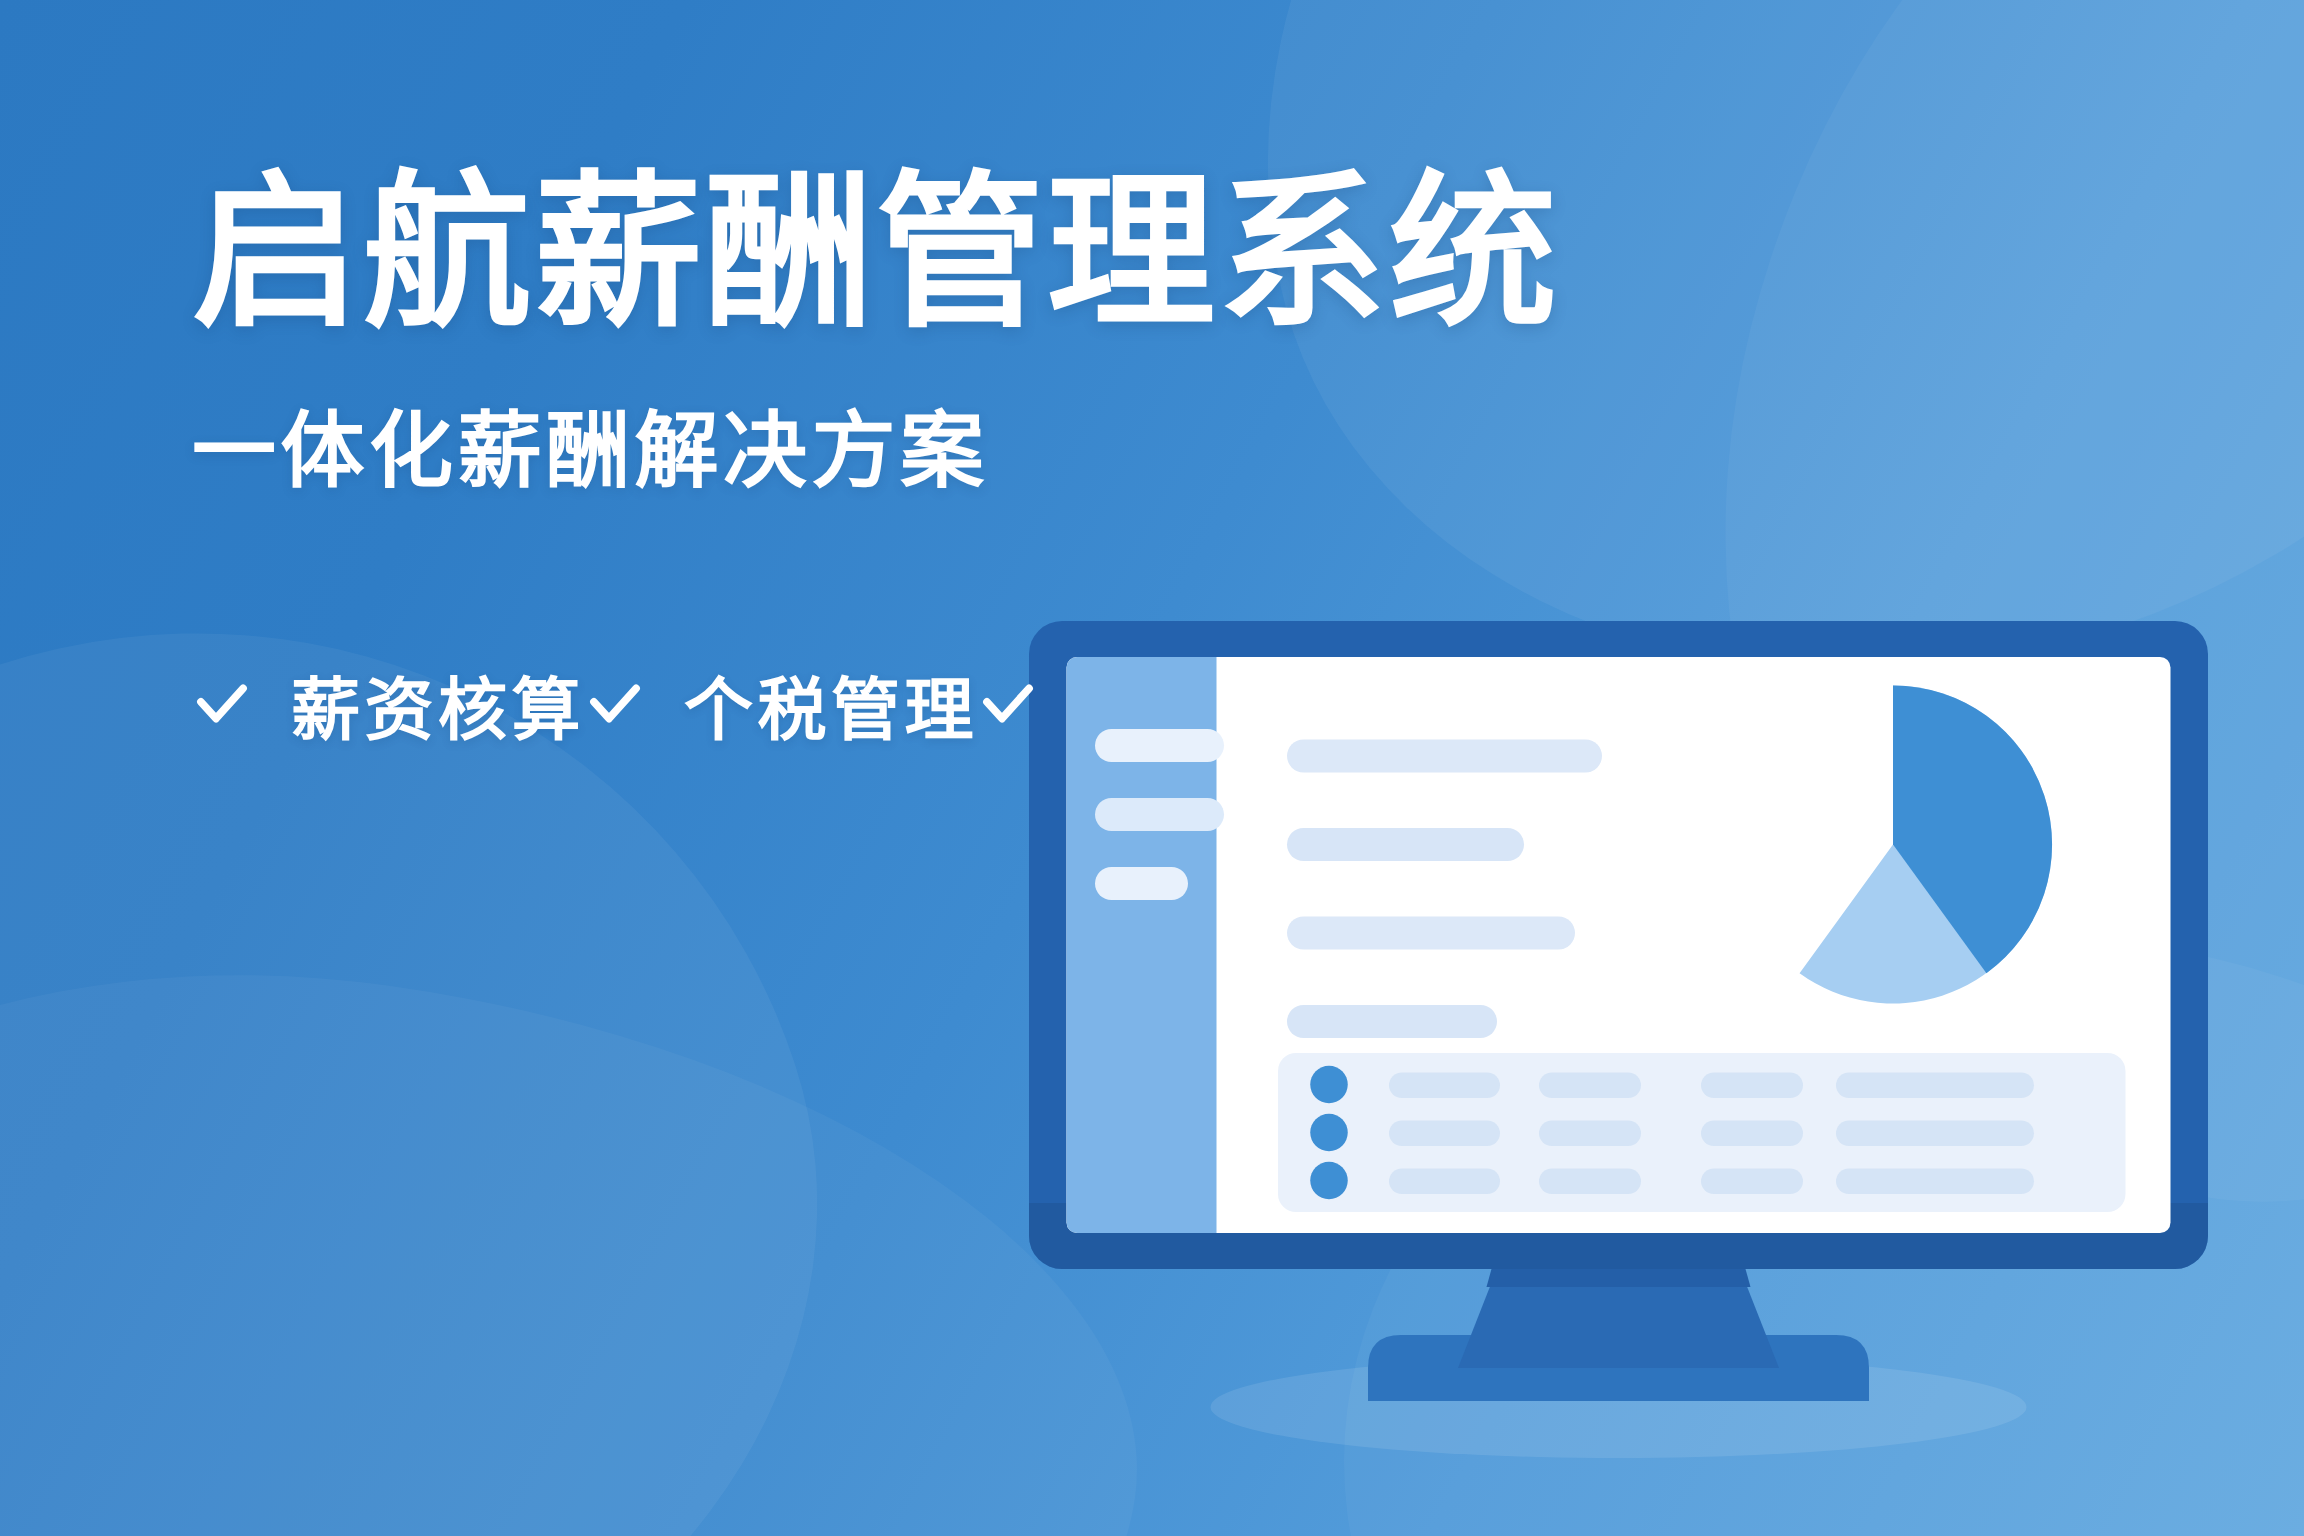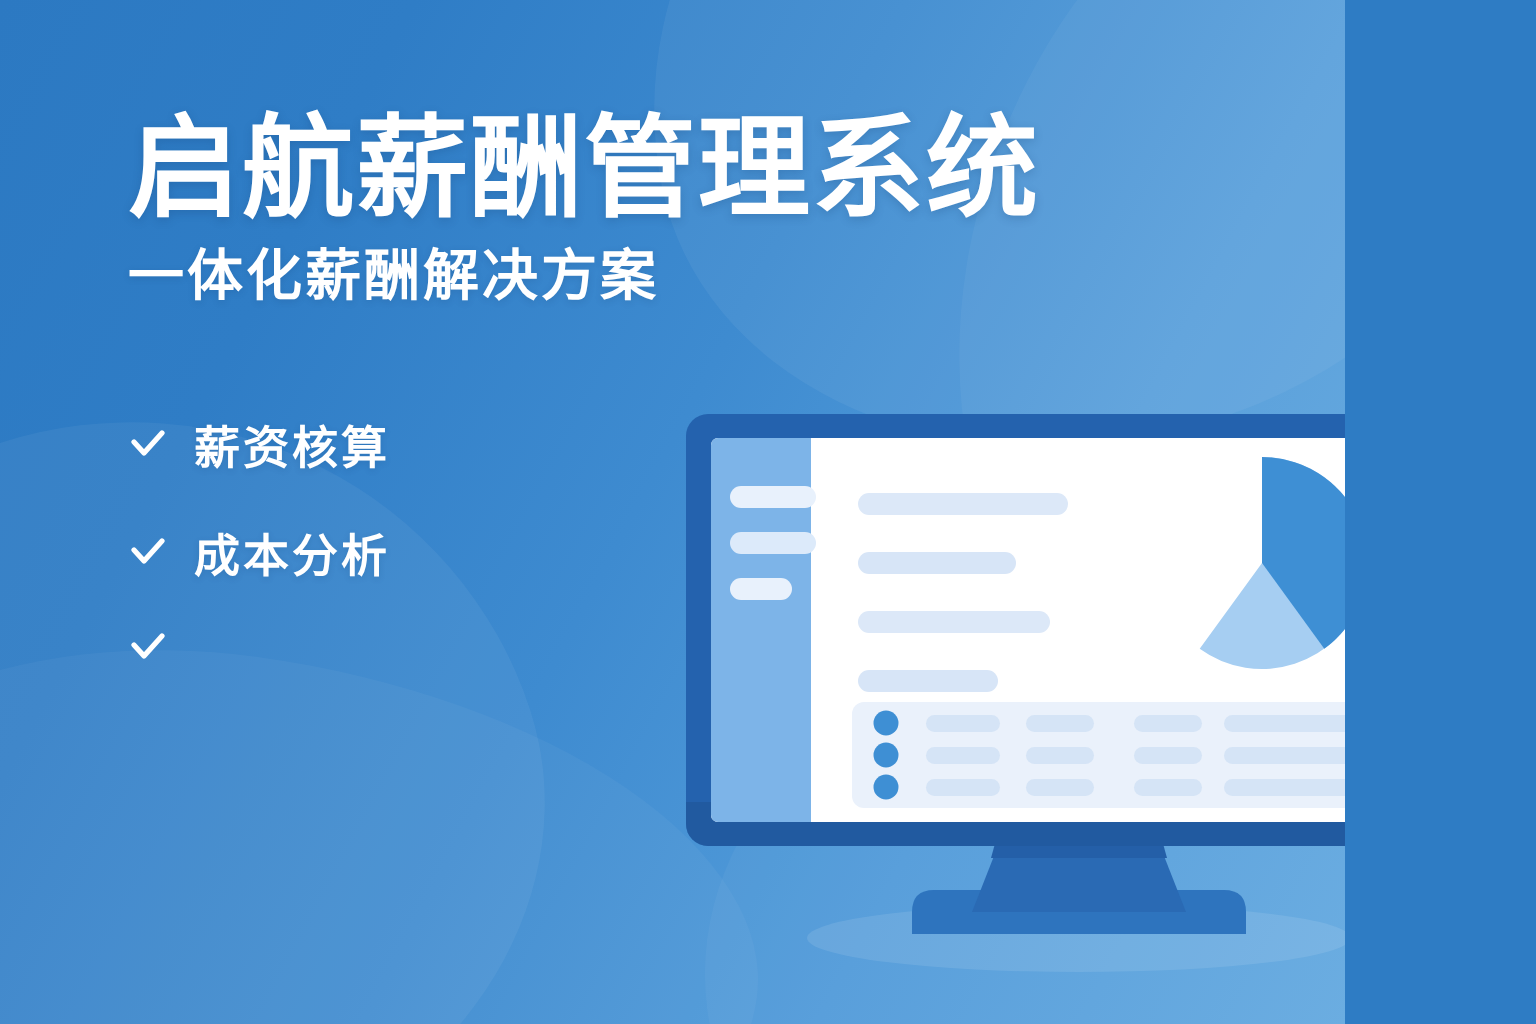--- a/index.html
+++ b/index.html
@@ -11,21 +11,21 @@
     overflow:hidden;
   }
 
   body {
     font-family:"Liberation Sans","DejaVu Sans",sans-serif;
     background:#2E7CC4;
   }
 
   .poster {
     position:relative;
-    width:1345px;
+    width:1536px;
     height:1024px;
     overflow:hidden;
     background:
       linear-gradient(118deg,
         #2C79C2 0%,
         #2F7DC6 22%,
         #3E8BD0 48%,
         #539CDA 72%,
         #65AAE0 100%);
   }
@@ -81,35 +81,35 @@
     font-size:112px;
     line-height:1.16;
     font-weight:700;
     color:#ffffff;
     letter-spacing:2px;
     white-space:nowrap;
     text-shadow:0 3px 10px rgba(20,60,110,0.22);
   }
 
   .subtitle {
-    margin-top:8px;
+    margin-top:33px;
     font-size:56px;
     line-height:1.2;
     font-weight:600;
     color:#ffffff;
     letter-spacing:3px;
     white-space:nowrap;
     text-shadow:0 2px 7px rgba(20,60,110,0.18);
   }
 
   .features {
     margin-top:102px;
     display:flex;
-    flex-direction:column;
-    gap:42px;
+    flex-direction:row;
+    font-family:Liberation Mono, monospace;
   }
 
   .feature {
     display:flex;
     align-items:center;
     gap:26px;
   }
 
   .check-icon {
     flex:0 0 auto;
@@ -162,21 +162,21 @@
         <svg class="check-icon" viewBox="0 0 40 40">
           <path d="M6 18 L16 29 L34 9" fill="none" stroke="#ffffff" stroke-width="5.2" stroke-linecap="round" stroke-linejoin="round"></path>
         </svg>
         <span class="feature-label">薪资核算</span>
       </div>
 
       <div class="feature">
         <svg class="check-icon" viewBox="0 0 40 40">
           <path d="M6 18 L16 29 L34 9" fill="none" stroke="#ffffff" stroke-width="5.2" stroke-linecap="round" stroke-linejoin="round"></path>
         </svg>
-        <span class="feature-label">成本分析</span>
+        <span class="feature-label">个税管理</span>
       </div>
 
       <div class="feature">
         <svg class="check-icon" viewBox="0 0 40 40">
           <path d="M6 18 L16 29 L34 9" fill="none" stroke="#ffffff" stroke-width="5.2" stroke-linecap="round" stroke-linejoin="round"></path>
         </svg>
       </div>
 
     </div>
   </div>

